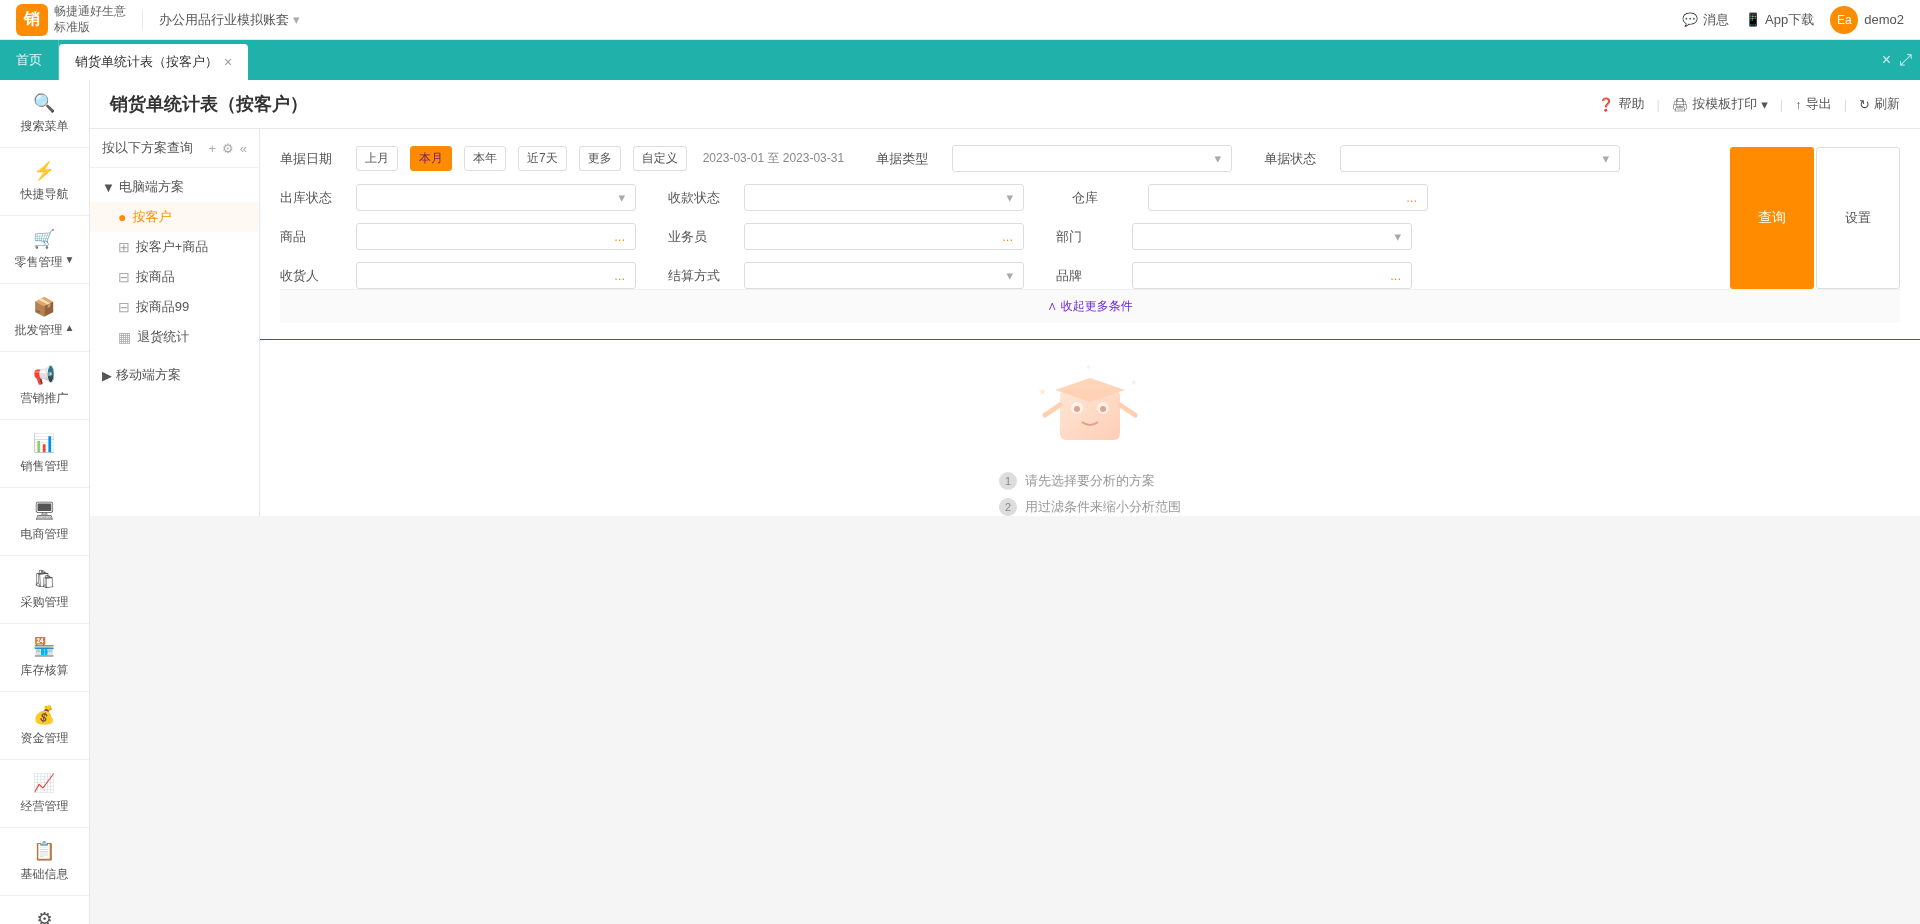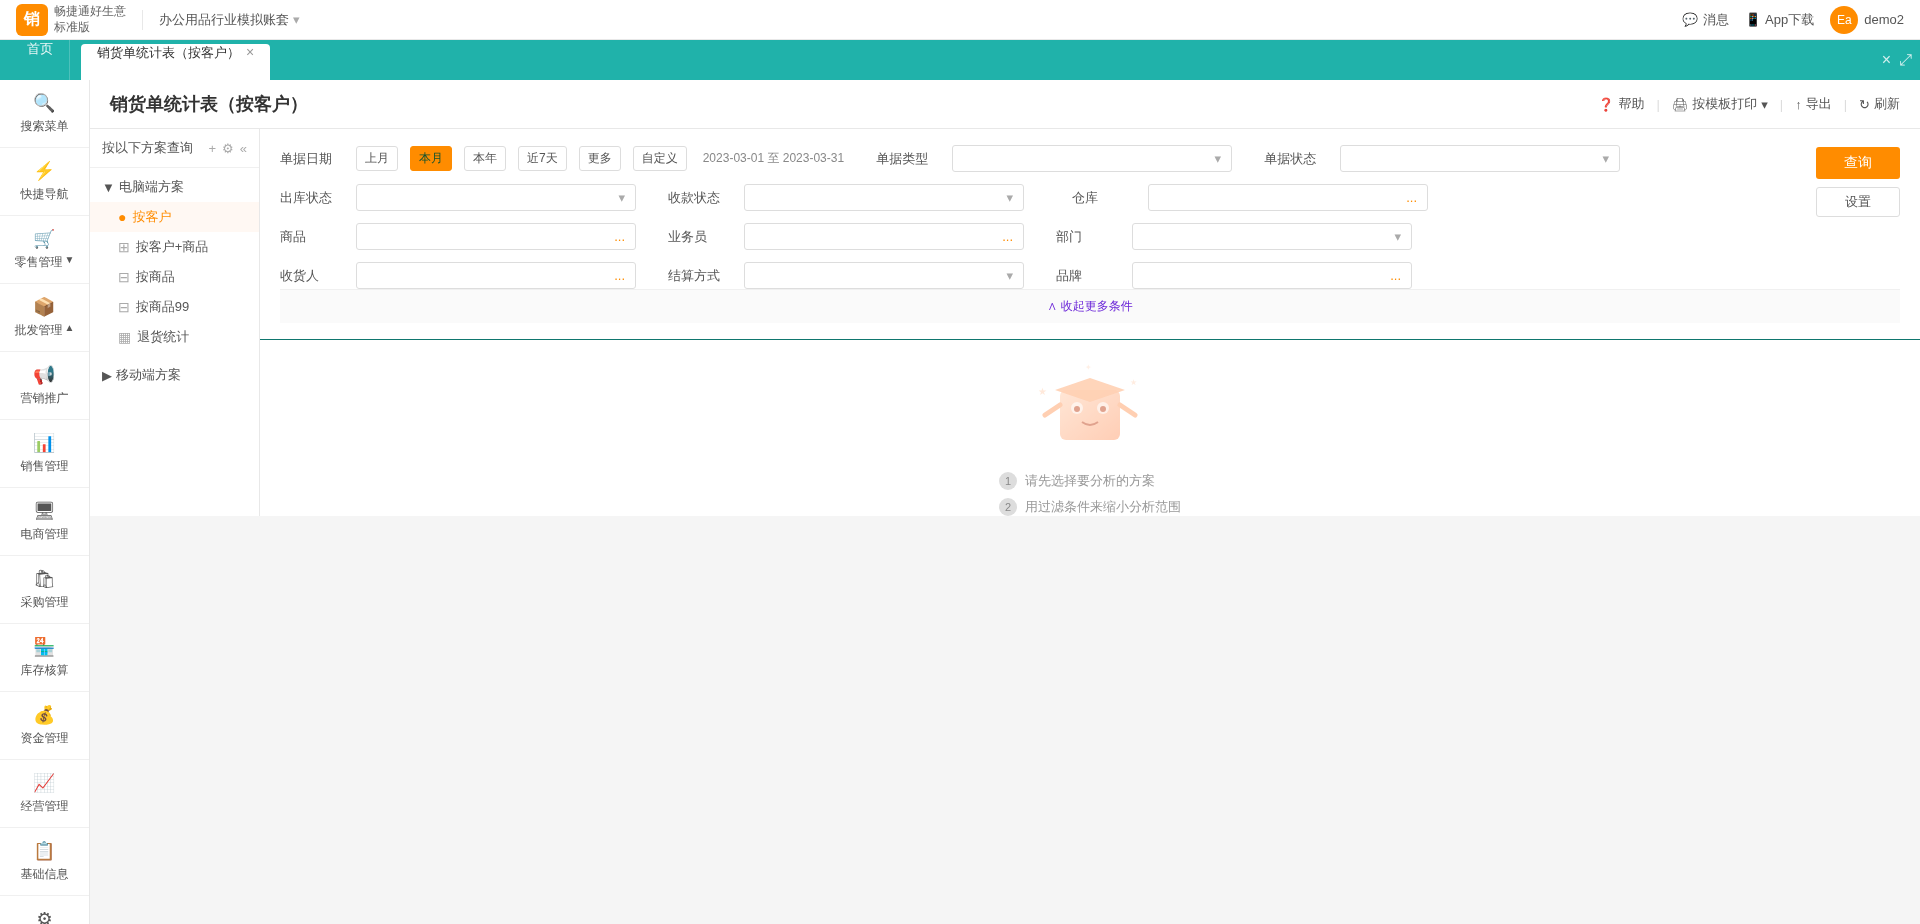--- a/index.html
+++ b/index.html
@@ -10,21 +10,21 @@
     .topbar-left { display: flex; align-items: center; gap: 8px; }
     .logo-area { display: flex; align-items: center; gap: 6px; }
     .logo-icon { width: 32px; height: 32px; background: #ff8c00; border-radius: 6px; display: flex; align-items: center; justify-content: center; color: #fff; font-size: 16px; font-weight: bold; }
     .logo-text { font-size: 12px; color: #666; line-height: 1.3; }
     .topbar-right { display: flex; align-items: center; gap: 16px; }
     .topbar-icon-item { display: flex; align-items: center; gap: 4px; cursor: pointer; color: #555; font-size: 13px; }
     .user-avatar { width: 28px; height: 28px; border-radius: 50%; background: #ff8c00; display: flex; align-items: center; justify-content: center; color: #fff; font-size: 12px; }
 
     
     .tabbar { height: 40px; background: #20b2aa; display: flex; align-items: stretch; }
-    .tab { display: flex; align-items: flex-start; padding: 0 16px; cursor: pointer; font-size: 13px; color: rgba(255,255,255,0.8); gap: 6px; border-right: 1px solid rgba(255,255,255,0.2); margin-left: 11px; }
+    .tab { display: flex; align-items: center; padding: 0 16px; cursor: pointer; font-size: 13px; color: rgba(255,255,255,0.8); gap: 6px; border-right: 1px solid rgba(255,255,255,0.2); }
     .tab.active { background: #fff; color: #333; border-radius: 4px 4px 0 0; margin-top: 4px; border-right: none; }
     .tab-close { color: #999; font-size: 14px; cursor: pointer; }
     .tab-home { color: rgba(255,255,255,0.9); font-size: 13px; }
     .tabbar-right { margin-left: auto; display: flex; align-items: center; padding-right: 8px; gap: 8px; }
     .tabbar-btn { color: rgba(255,255,255,0.8); cursor: pointer; font-size: 16px; }
 
     
     .main-layout { display: flex; height: calc(924px - 40px - 40px); }
 
     
@@ -43,21 +43,21 @@
     .action-btn { display: flex; align-items: center; gap: 4px; cursor: pointer; color: #555; font-size: 13px; }
     .action-divider { color: #ddd; }
 
     
     .filter-panel { background: #fff; margin: 0; padding: 16px 20px; border-bottom: 1px solid #0f766e; }
     .filter-row { display: flex; align-items: center; gap: 16px; margin-bottom: 12px; }
     .filter-row:last-child { margin-bottom: 0; }
     .filter-label { color: #555; font-size: 13px; white-space: nowrap; min-width: 60px; }
     .filter-date-group { display: flex; align-items: center; gap: 12px; flex: 0 0 auto; }
     .date-btn { padding: 3px 8px; border: 1px solid #ddd; border-radius: 3px; cursor: pointer; font-size: 12px; color: #555; background: #fff; }
-    .date-btn.active { background: #ff8c00; color: #14532d; border-color: #ff8c00; }
+    .date-btn.active { background: #ff8c00; color: #701a75; border-color: #ff8c00; }
     .date-range { font-size: 12px; color: #888; margin-left: 4px; }
     .filter-select { flex: 1; max-width: 280px; border: 1px solid #ddd; border-radius: 3px; padding: 5px 10px; font-size: 13px; color: #555; background: #fff; display: flex; align-items: center; justify-content: space-between; cursor: pointer; }
     .filter-select-wide { flex: 1; }
     .filter-input { flex: 1; max-width: 280px; border: 1px solid #ddd; border-radius: 3px; padding: 5px 10px; font-size: 13px; color: #555; background: #fff; display: flex; align-items: center; justify-content: space-between; cursor: pointer; }
     .ellipsis-btn { color: #ff8c00; cursor: pointer; }
     .query-btn { background: #ff8c00; color: #fff; border: none; border-radius: 3px; padding: 7px 28px; font-size: 14px; cursor: pointer; }
     .setting-btn { background: #fff; color: #555; border: 1px solid #ddd; border-radius: 3px; padding: 5px 28px; font-size: 13px; cursor: pointer; text-align: center; }
 
     .collapse-btn { text-align: center; padding: 8px; color: #6d28d9; cursor: pointer; font-size: 12px; background: #fafafa; border-top: 1px solid #f0f0f0; }
 
@@ -347,21 +347,21 @@
                   <span style="color:#aaa;">▾</span>
                 </div>
                 <span class="filter-label" style="margin-left:16px;">品牌</span>
                 <div class="filter-input filter-select-wide">
                   <span></span>
                   <span class="ellipsis-btn">...</span>
                 </div>
               </div>
             </div>
 
-            <div style="display:flex;flex-direction:column;gap:8px;justify-content:flex-start;padding-top:2px;">
+            <div style="display:flex;flex-direction:row;gap:2px;justify-content:flex-start;padding-top:2px;">
               <button class="query-btn">查询</button>
               <button class="setting-btn">设置</button>
             </div>
           </div>
 
           <div class="collapse-btn">
             <span>∧</span>
             <span>收起更多条件</span>
           </div>
         </div>

